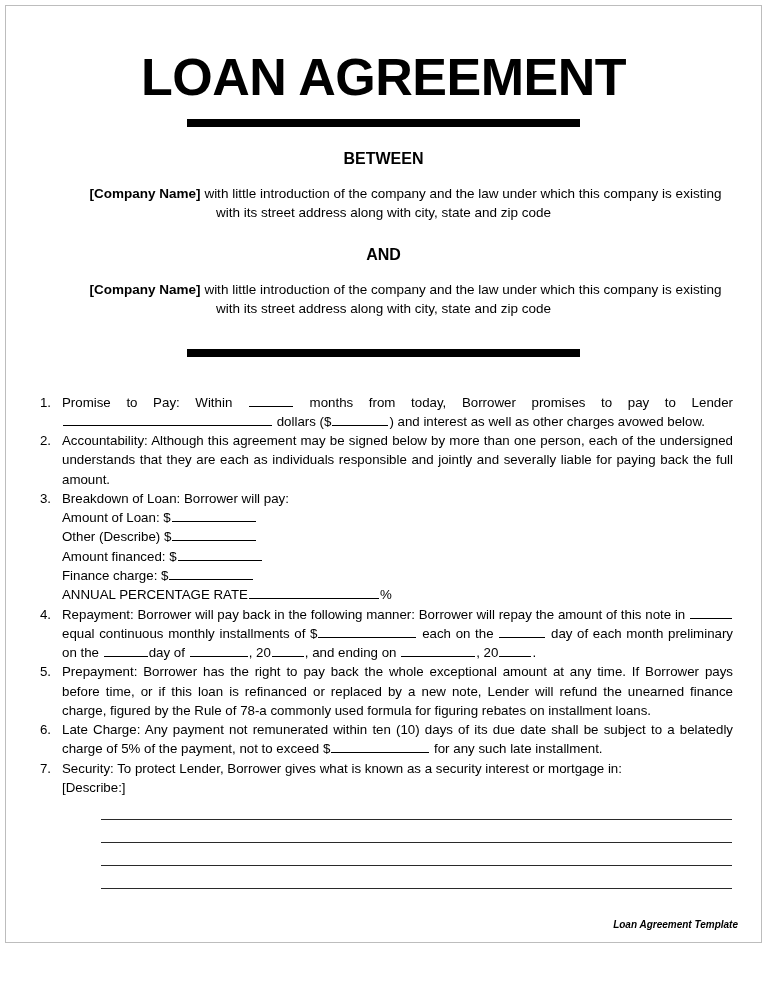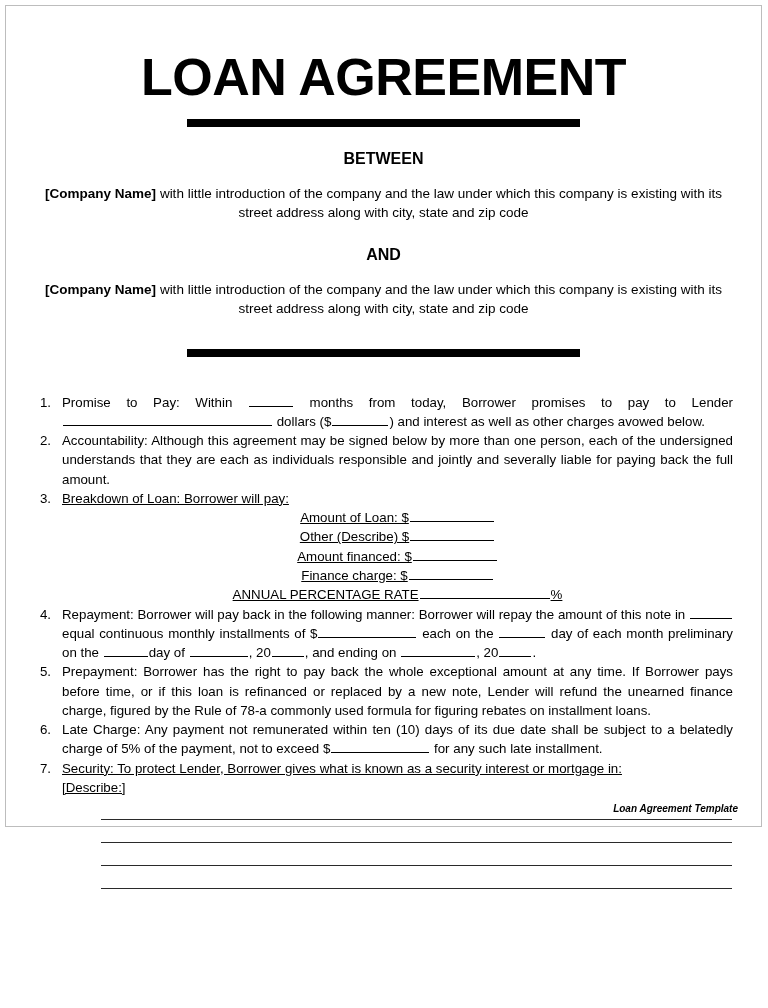--- a/index.html
+++ b/index.html
@@ -10,21 +10,21 @@
   body {
     width: 768px; height: 1008px;
     font-family: "Liberation Sans", sans-serif;
     color: #000000;
     overflow: hidden;
   }
 
   .page {
     position: absolute;
     left: 5px; top: 5px;
-    width: 757px; height: 822px;
+    width: 757px; height: 938px;
     border: 1px solid #bdbdbd;
     background: #ffffff;
   }
 
   .inner {
     position: relative;
     width: 100%; height: 100%;
   }
 
   
@@ -71,21 +71,21 @@
   }
   .between { margin-top: 23px; }
   .andword { margin-top: 24px; }
 
   .party {
     font-size: 13.5px;
     text-align: center;
     line-height: 1.42;
     margin: 16px 26px 0 26px;
   }
-  .party b { font-weight: bold; }
+  .party b { font-weight: bold; margin-left: 44px; }
 
   .divider-bar {
     width: 393px;
     height: 8px;
     background: #000000;
     margin: 30px auto 0 auto;
   }
 
   
   .clauses {
@@ -102,23 +102,23 @@
     width: 28px;
     flex: 0 0 28px;
     text-align: right;
     padding-right: 11px;
   }
   .body {
     flex: 1 1 auto;
     text-align: justify;
     text-justify: inter-word;
   }
-  .body.nojustify { text-align: left; text-decoration: underline; }
-
-  .sub-line { white-space: nowrap; text-align: center; }
+  .body.nojustify { text-align: left; }
+
+  .sub-line { white-space: nowrap; }
 
   .b-months  { width: 44px; }
   .b-lender  { width: 209px; }
   .b-dollars { width: 56px; }
   .b-amt     { width: 84px; }
   .b-apr     { width: 130px; }
   .b-inst-n  { width: 42px; }
   .b-inst-amt{ width: 98px; }
   .b-inst-day{ width: 46px; }
   .b-pday    { width: 44px; }

